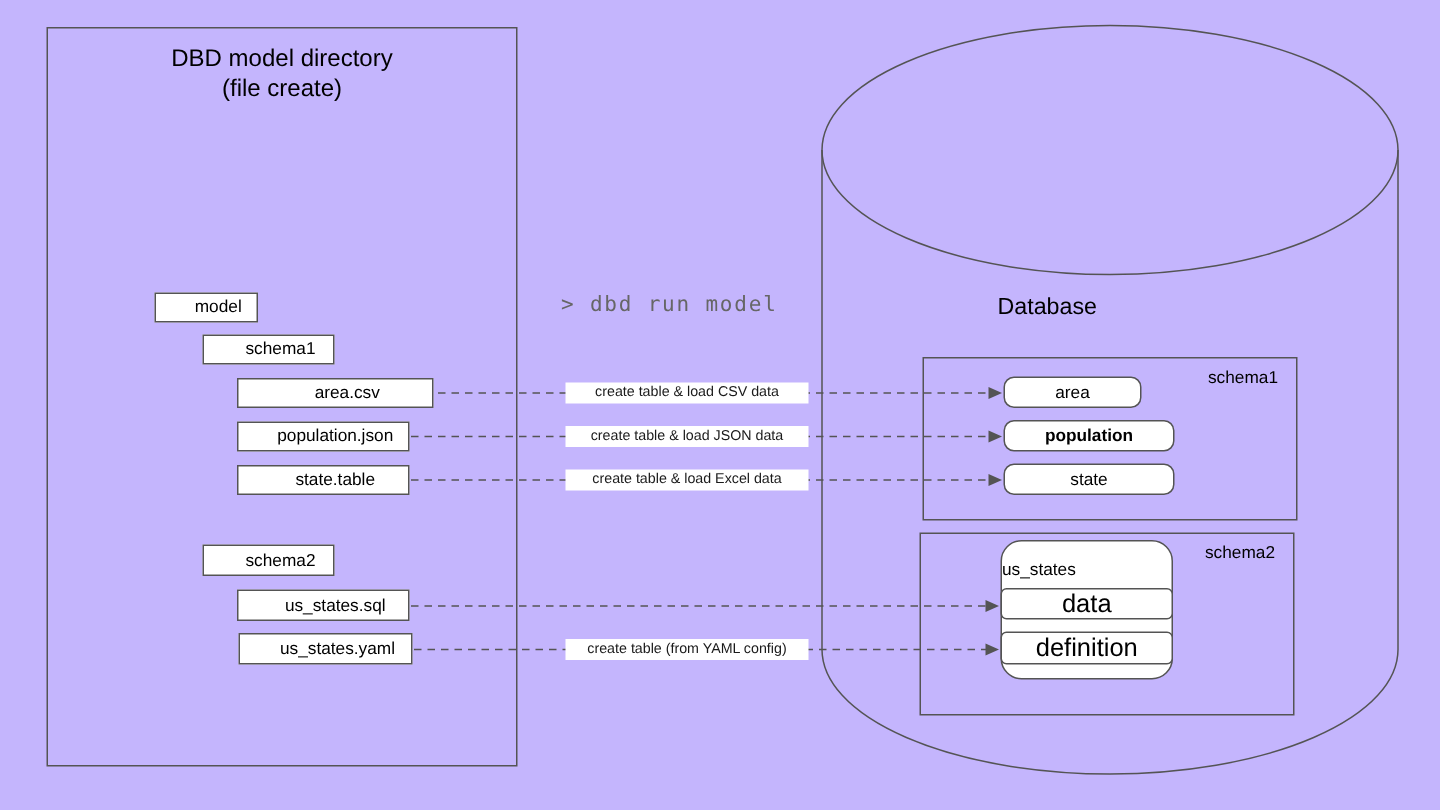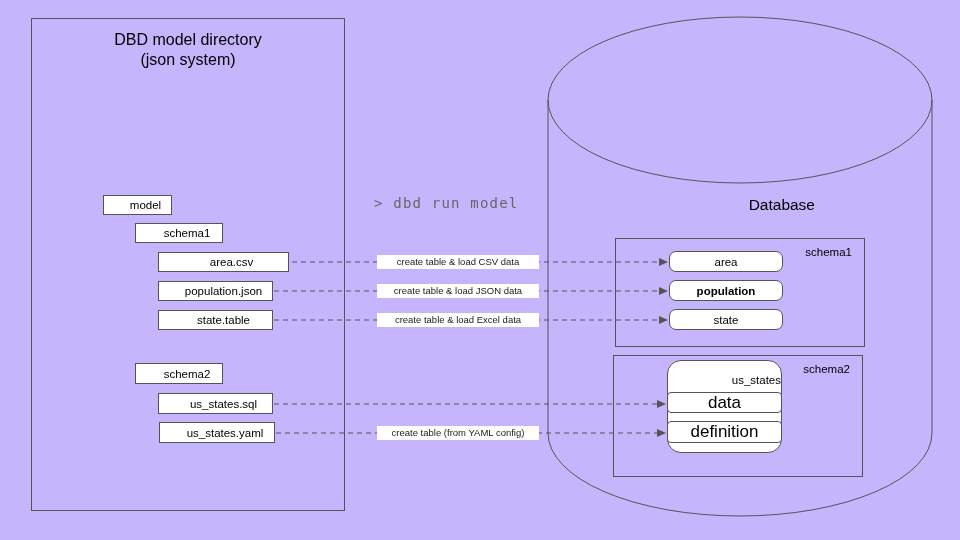--- a/index.html
+++ b/index.html
@@ -33,35 +33,35 @@
     position:absolute;border:1px solid #545454;background:transparent;box-sizing:border-box;
   }
   .dbschema .schemalabel{
     position:absolute;right:12px;top:7px;font-size:11.5px;color:#000;
   }
   .tablegroup{
     position:absolute;left:667px;top:360px;width:115px;height:93px;
     border:1px solid #545454;border-radius:14px;background:#fff;box-sizing:border-box;
   }
   .tablegroup .grouptitle{
-    position:absolute;left:0;top:13px;width:100%;text-align:right;
+    position:absolute;left:0;top:13px;width:100%;text-align:left;
     font-size:11.5px;color:#000;
   }
   .grouprow{
     position:absolute;border:1px solid #545454;border-radius:4px;background:#fff;
     box-sizing:border-box;display:flex;align-items:center;justify-content:center;
     font-size:17px;color:#000;
   }
   .cmdtext{
     position:absolute;left:374px;top:195px;
     font-family:"DejaVu Sans Mono","Liberation Mono",monospace;
     font-size:14px;letter-spacing:1.2px;color:#666666;white-space:pre;
   }
   .dbtitle{
-    position:absolute;left:665px;top:196px;width:150px;text-align:right;
+    position:absolute;left:665px;top:196px;width:150px;text-align:left;
     font-size:15.5px;color:#000;
   }
   .arrowlabel{
     position:absolute;left:377px;width:162px;height:14px;background:#ffffff;
     text-align:center;font-size:9.5px;line-height:14px;color:#1a1a1a;
   }
 </style>
 </head>
 <body>
 
@@ -92,21 +92,21 @@
     </g>
     <g>
       <line class="dash" x1="276" y1="433" x2="658" y2="433"></line>
       <polygon class="head" points="666,433 657,429 657,437"></polygon>
     </g>
   </svg>
 
   <div class="bigbox"></div>
   <div class="paneltitle">
     <div>DBD model directory</div>
-    <div>(json system)</div>
+    <div>(file create)</div>
   </div>
 
   <div class="node" style="left:103px;top:195px;width:69px;height:20px;">model</div>
   <div class="node" style="left:135px;top:223px;width:88px;height:20px;">schema1</div>
   <div class="node" style="left:158px;top:252px;width:131px;height:20px;">area.csv</div>
   <div class="node" style="left:158px;top:281px;width:115px;height:20px;">population.json</div>
   <div class="node" style="left:158px;top:310px;width:115px;height:20px;">state.table</div>
   <div class="node" style="left:135px;top:363px;width:88px;height:21px;">schema2</div>
   <div class="node" style="left:158px;top:393px;width:115px;height:21px;">us_states.sql</div>
   <div class="node" style="left:159px;top:422px;width:116px;height:21px;">us_states.yaml</div>
@@ -116,21 +116,21 @@
   <div class="arrowlabel" style="top:255px;">create table &amp; load CSV data</div>
   <div class="arrowlabel" style="top:284px;">create table &amp; load JSON data</div>
   <div class="arrowlabel" style="top:313px;">create table &amp; load Excel data</div>
   <div class="arrowlabel" style="top:426px;">create table (from YAML config)</div>
 
   <div class="dbtitle">Database</div>
 
   <div class="dbschema" style="left:615px;top:238px;width:250px;height:109px;">
     <span class="schemalabel">schema1</span>
   </div>
-  <div class="tablenode" style="left:669px;top:251px;width:114px;height:21px;">area</div>
+  <div class="tablenode" style="left:669px;top:251px;width:92px;height:21px;">area</div>
   <div class="tablenode" style="left:669px;top:280px;width:114px;height:21px;font-weight:bold;">population</div>
   <div class="tablenode" style="left:669px;top:309px;width:114px;height:21px;">state</div>
 
   <div class="dbschema" style="left:613px;top:355px;width:250px;height:122px;">
     <span class="schemalabel">schema2</span>
   </div>
   <div class="tablegroup">
     <div class="grouptitle">us_states</div>
   </div>
   <div class="grouprow" style="left:667px;top:392px;width:115px;height:21px;">data</div>

